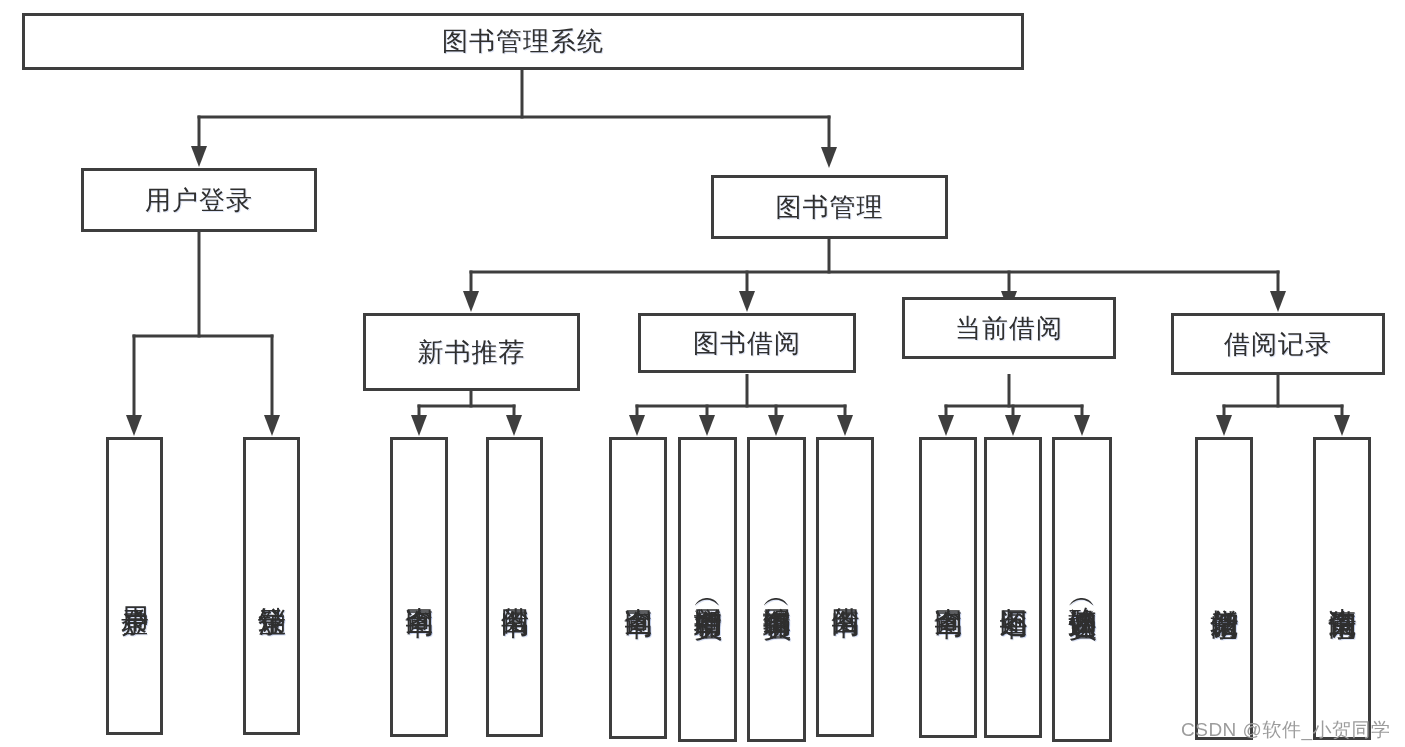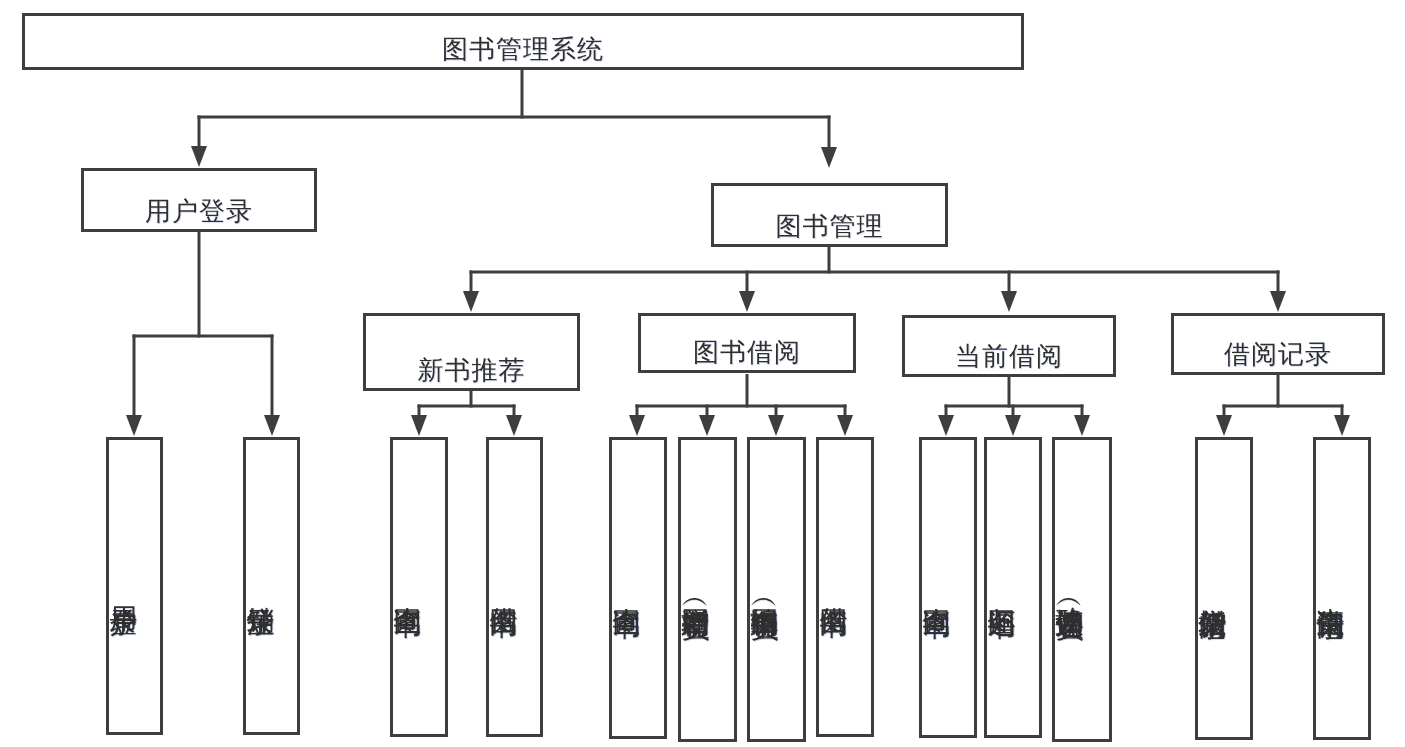--- a/index.html
+++ b/index.html
@@ -5,21 +5,21 @@
   html,body{margin:0;padding:0;background:#ffffff;}
   body{font-family:"Liberation Sans","DejaVu Sans",sans-serif;}
   .canvas{position:relative;width:1405px;height:747px;background:#ffffff;overflow:hidden;}
   .wires{position:absolute;left:0;top:0;z-index:1;}
   .node{
     position:absolute;
     box-sizing:border-box;
     border:3px solid #3e3e3e;
     background:#ffffff;
     display:flex;
-    align-items:flex-end;
+    align-items:center;
     justify-content:center;
     color:#2f2f2f;
     z-index:2;
     text-shadow:1px 1px 0 rgba(115,145,215,0.25);
   }
   .hbox{font-size:26px;letter-spacing:1px;white-space:nowrap;}
   .vbox{
     font-size:28px;
     writing-mode:vertical-rl;
     text-orientation:mixed;
@@ -104,31 +104,31 @@
     <polygon points="1342,436 1334,415 1350,415" stroke="none"></polygon>
   </svg>
 
   <div class="node hbox" style="left:22px;top:13px;width:1002px;height:57px">
     <span>图书管理系统</span>
   </div>
 
   <div class="node hbox" style="left:81px;top:168px;width:236px;height:64px">
     <span>用户登录</span>
   </div>
-  <div class="node hbox" style="left:711px;top:183px;width:237px;height:64px">
+  <div class="node hbox" style="left:711px;top:175px;width:237px;height:64px">
     <span>图书管理</span>
   </div>
 
   <div class="node hbox" style="left:363px;top:313px;width:217px;height:78px">
     <span>新书推荐</span>
   </div>
   <div class="node hbox" style="left:638px;top:313px;width:218px;height:60px">
     <span>图书借阅</span>
   </div>
-  <div class="node hbox" style="left:902px;top:315px;width:214px;height:62px">
+  <div class="node hbox" style="left:902px;top:297px;width:214px;height:62px">
     <span>当前借阅</span>
   </div>
   <div class="node hbox" style="left:1171px;top:313px;width:214px;height:62px">
     <span>借阅记录</span>
   </div>
 
   <div class="node vbox" style="left:106px;top:437px;width:57px;height:298px">
     <span>用户登录</span>
   </div>
   <div class="node vbox" style="left:243px;top:437px;width:57px;height:298px">
@@ -165,14 +165,15 @@
     <span>确认归还（管理员）</span>
   </div>
 
   <div class="node vbox" style="left:1195px;top:437px;width:58px;height:303px">
     <span>新增借阅记录</span>
   </div>
   <div class="node vbox" style="left:1313px;top:437px;width:58px;height:303px">
     <span>查询借阅记录</span>
   </div>
 
+  <div class="watermark">CSDN @软件_小贺同学</div>
 
 </div>
 
 </body></html>

